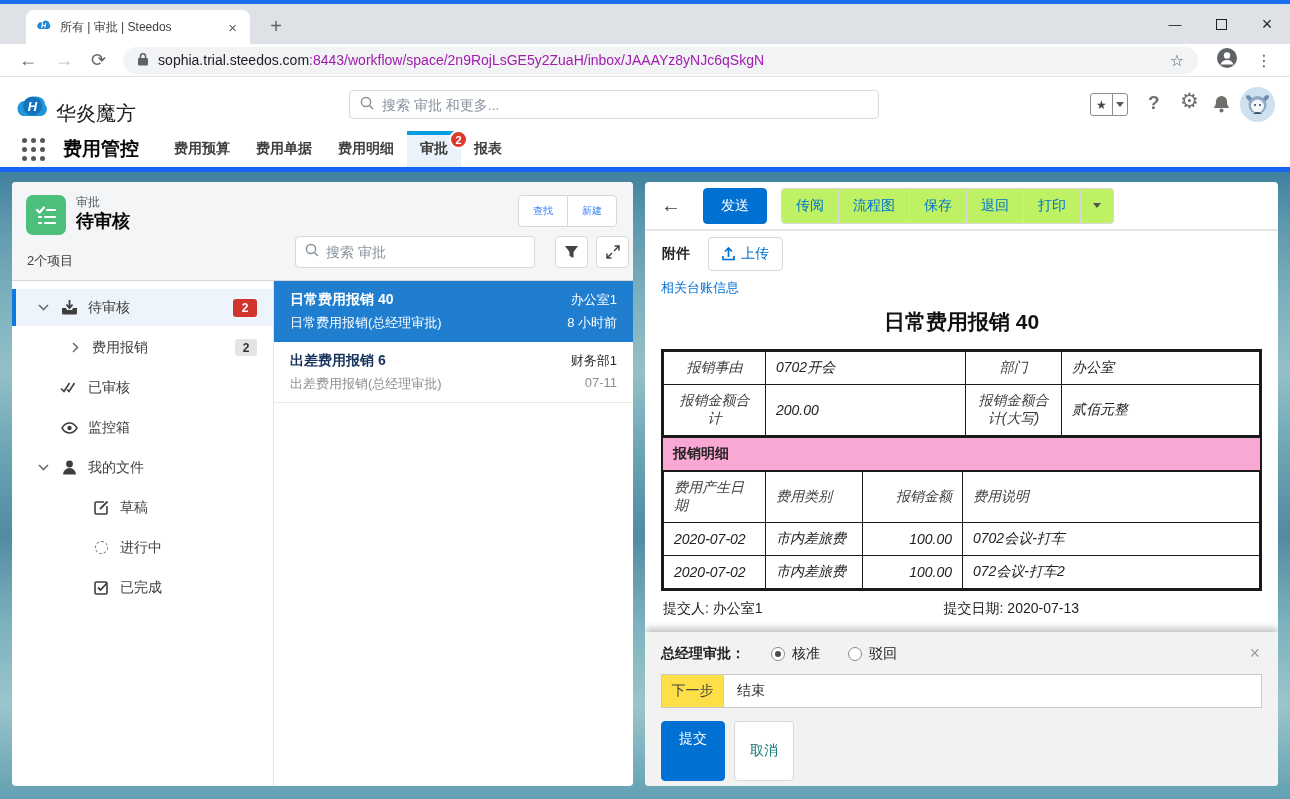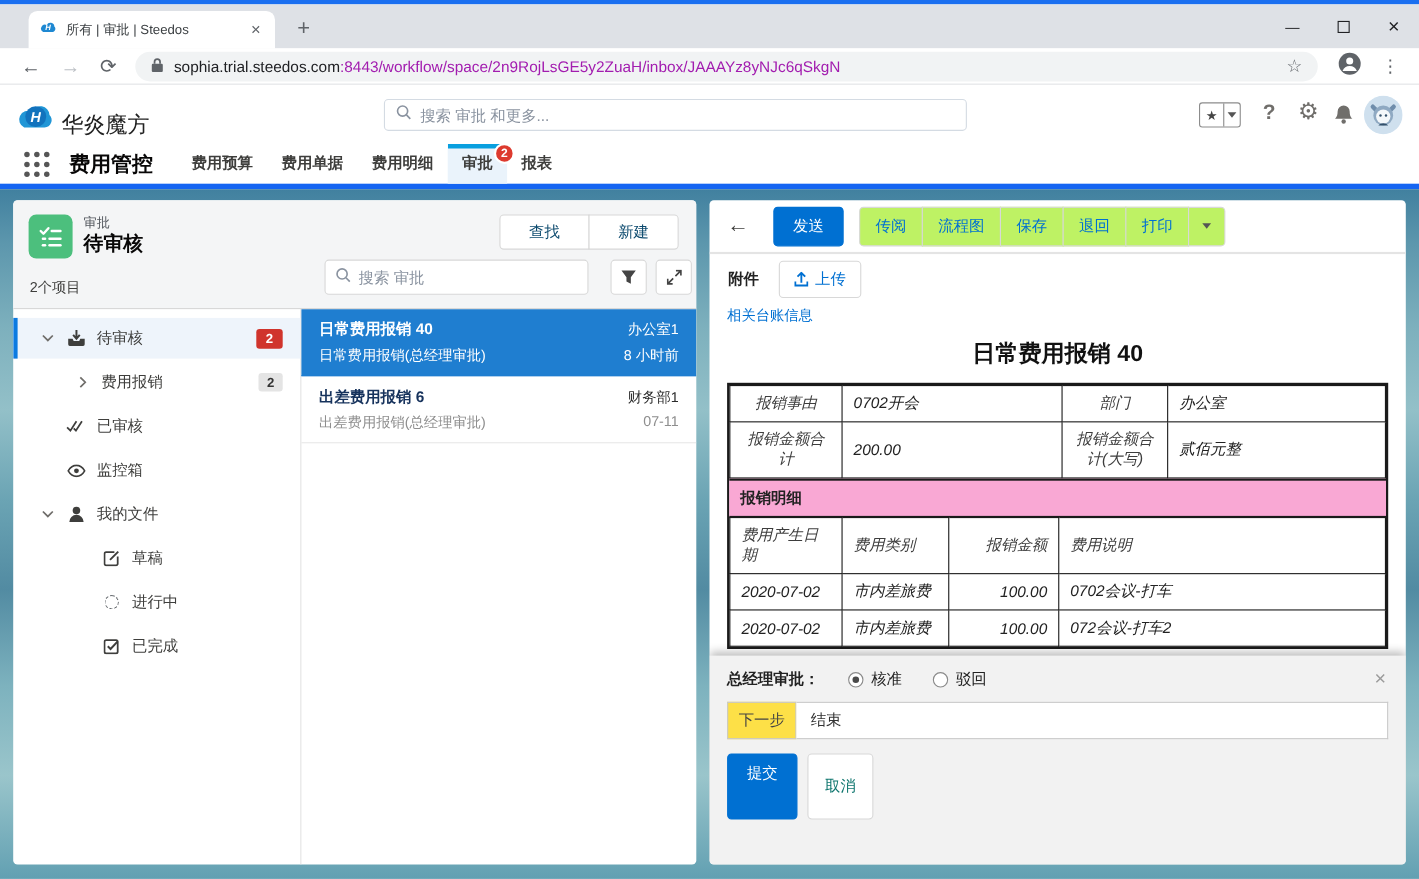--- a/index.html
+++ b/index.html
@@ -76,22 +76,22 @@
   
   .left-card { position:absolute; left:12px; top:182px; width:621px; height:604px; background:#fff;
                border-radius:4px; overflow:hidden; display:flex; flex-direction:column; }
   .lc-header { height:99px; background:#f4f5f6; border-bottom:1px solid #d8d8d8; position:relative; flex:none; }
   .lc-obj-icon { position:absolute; left:14px; top:13px; width:40px; height:40px; border-radius:7px;
                  background:#4cbf7d; display:flex; align-items:center; justify-content:center; }
   .lc-entity { position:absolute; left:64px; top:12px; font-size:12px; color:#54595f; }
   .lc-view { position:absolute; left:64px; top:27px; font-size:18px; font-weight:bold; color:#080707; }
   .lc-count { position:absolute; left:15px; top:70px; font-size:13px; color:#3e3e3c; }
   .lc-btns { position:absolute; right:16px; top:13px; display:flex; }
-  .lc-btns .b { height:32px; padding:0 26px; background:#fff; border:1px solid #d8d8d8; color:#0c4a6e;
-                font-size:14px; display:flex; align-items:center; margin-left:-1px; }
+  .lc-btns .b { height:32px; padding:0 14px; background:#fff; border:1px solid #d8d8d8; color:#3b82f6;
+                font-size:10px; display:flex; align-items:center; margin-left:-1px; }
   .lc-btns .b:first-child { border-radius:4px 0 0 4px; }
   .lc-btns .b:last-child { border-radius:0 4px 4px 0; }
   .lc-search { position:absolute; left:283px; top:54px; width:240px; height:32px; background:#fff;
                border:1px solid #d8d8d8; border-radius:4px; display:flex; align-items:center; padding:0 9px; }
   .lc-search input { border:none; outline:none; flex:1; font-size:14px; margin-left:7px;
                      font-family:inherit; color:#333; }
   .lc-search input::placeholder { color:#8a93a0; }
   .sq-btn { position:absolute; top:54px; width:33px; height:32px; background:#fff; border:1px solid #d8d8d8;
             border-radius:4px; display:flex; align-items:center; justify-content:center; }
   .lc-body { flex:1; display:flex; min-height:0; }
@@ -142,21 +142,21 @@
   .doc-table { border:2px solid #1a1a1a; }
   .doc-table table { width:100%; border-collapse:collapse; font-size:14px; color:#222; table-layout:fixed;font-style:italic; }
   .doc-table td { border:1px solid #1a1a1a; padding:7px 10px; overflow:hidden; }
   td.lblc { text-align:center; color:#3d3d3d; }
   .sect-row { border-top:2px solid #1a1a1a; border-bottom:1px solid #1a1a1a; background:#f9a8d4;
               font-weight:bold; font-size:14px; color:#222; padding:7px 10px; }
   .t2 td.amt, .t2 td.amt-h { text-align:right; }
   .t2 td.hd { color:#3d3d3d; }
   .doc-footer { display:flex; font-size:14px; color:#222; padding:9px 2px; }
   .df-left { width:47%; }
-  .approval { position:absolute; left:0; right:0; bottom:0; height:190px; background:#f2f2f2;
+  .approval { position:absolute; left:0; right:0; bottom:0; height:154px; background:#f2f2f2;
               box-shadow:0 -3px 8px rgba(0,0,0,0.28); padding:13px 16px 0; }
   .ap-head { display:flex; align-items:center; font-size:14px; color:#222; position:relative; }
   .ap-title { font-weight:bold; margin-right:26px; }
   .radio-opt { display:flex; align-items:center; gap:7px; margin-right:28px; }
   .radio { width:14px; height:14px; border-radius:50%; border:1px solid #8a8a8a; background:#fff; position:relative; }
   .radio.checked::after { content:""; position:absolute; left:3px; top:3px; right:3px; bottom:3px;
                           border-radius:50%; background:#4a4a4a; }
   .ap-close { position:absolute; right:2px; top:-2px; color:#9b9b9b; font-size:18px; }
   .comment { margin-top:12px; background:#fff; border:1px solid #c9c9c9; height:53px; display:flex; }
   .comment textarea { flex:1; border:none; resize:none; outline:none; background:transparent;

